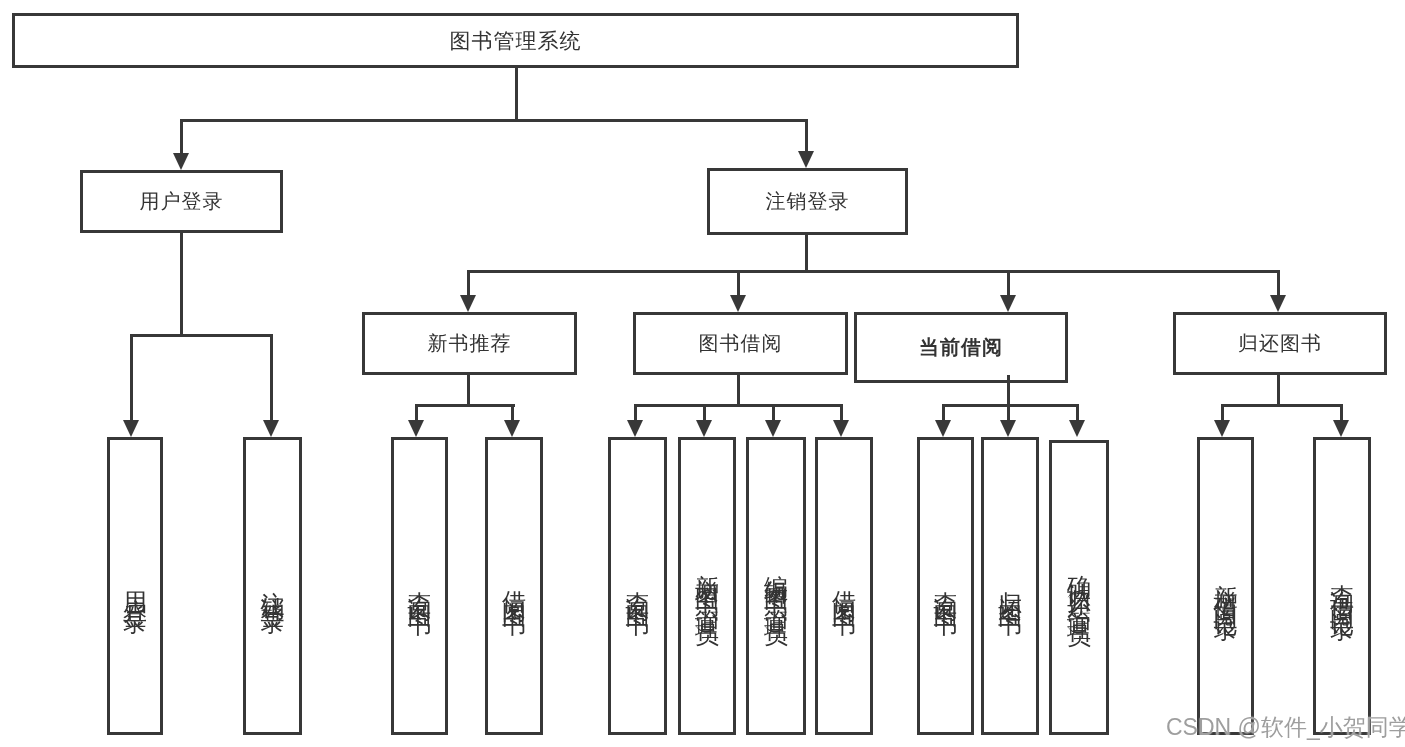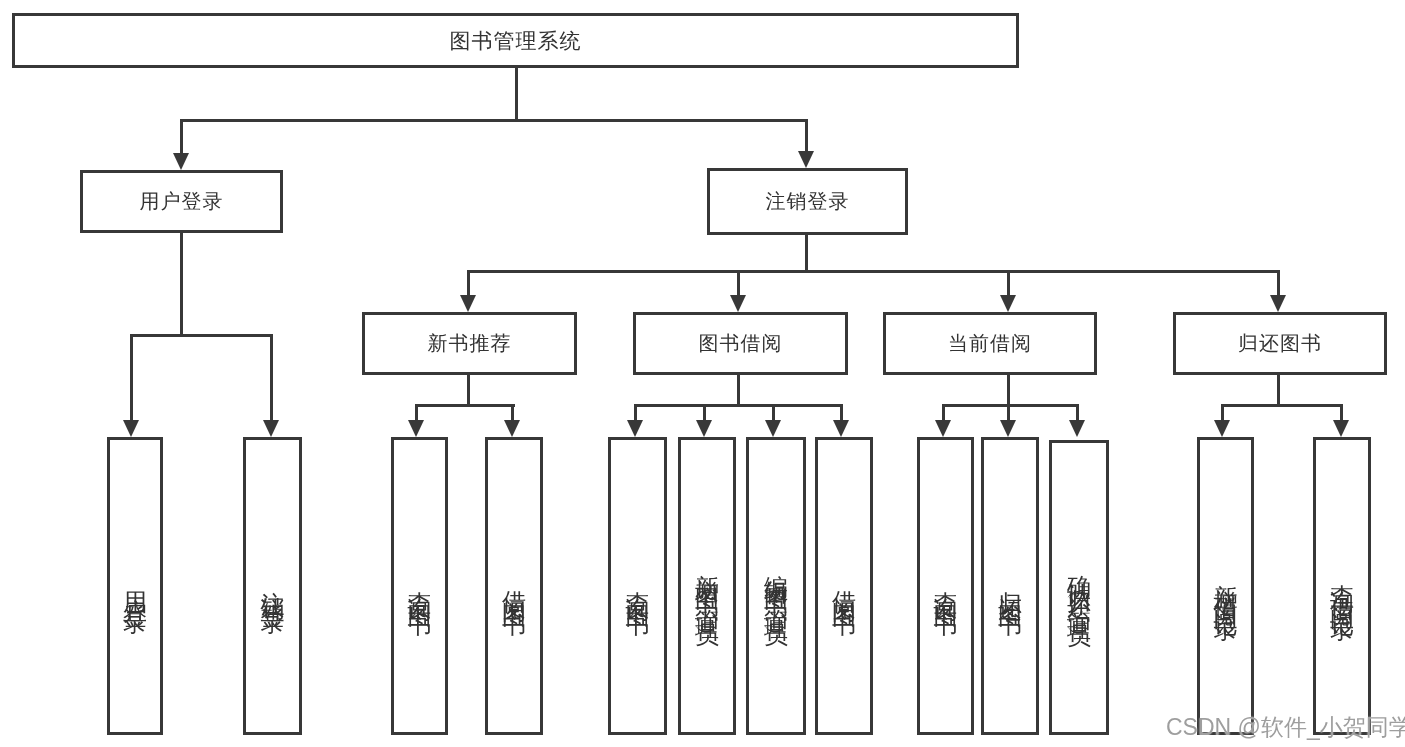--- a/index.html
+++ b/index.html
@@ -71,21 +71,21 @@
 
 <div id="stage" style="--line-color: #383838; --text-color: #333333; --watermark-color: #9e9e9e; --bg-color: #ffffff;">
 
   <div class="box hbox root" style="left:12px; top:13px; width:1007px; height:55px;">图书管理系统</div>
 
   <div class="box hbox" style="left:80px; top:170px; width:203px; height:63px;">用户登录</div>
   <div class="box hbox" style="left:707px; top:168px; width:201px; height:67px;">注销登录</div>
 
   <div class="box hbox" style="left:362px; top:312px; width:215px; height:63px;">新书推荐</div>
   <div class="box hbox" style="left:633px; top:312px; width:215px; height:63px;">图书借阅</div>
-  <div class="box hbox" style="left:883px; top:312px; width:214px; height:63px;">当前借阅</div>
+  <div class="box hbox" style="left:854px; top:312px; width:214px; height:71px;font-weight:bold;">当前借阅</div>
   <div class="box hbox" style="left:1173px; top:312px; width:214px; height:63px;">归还图书</div>
 
   <div class="box vbox" style="left:107px; top:437px; width:56px; height:298px;">用户登录</div>
   <div class="box vbox" style="left:243px; top:437px; width:59px; height:298px;">注销登录</div>
 
   <div class="box vbox" style="left:391px; top:437px; width:57px; height:298px;">查询图书</div>
   <div class="box vbox" style="left:485px; top:437px; width:58px; height:298px;">借阅图书</div>
 
   <div class="box vbox" style="left:608px; top:437px; width:59px; height:298px;">查询图书</div>
   <div class="box vbox" style="left:678px; top:437px; width:58px; height:298px;">新增图书（管理员）</div>

